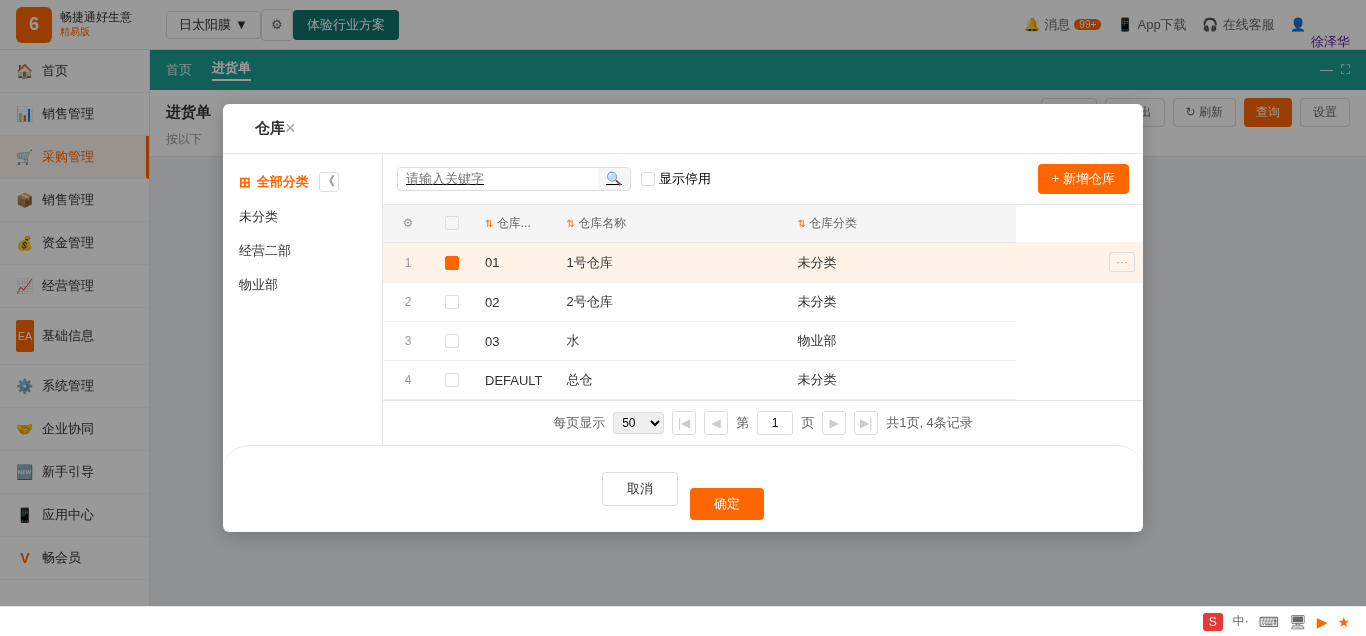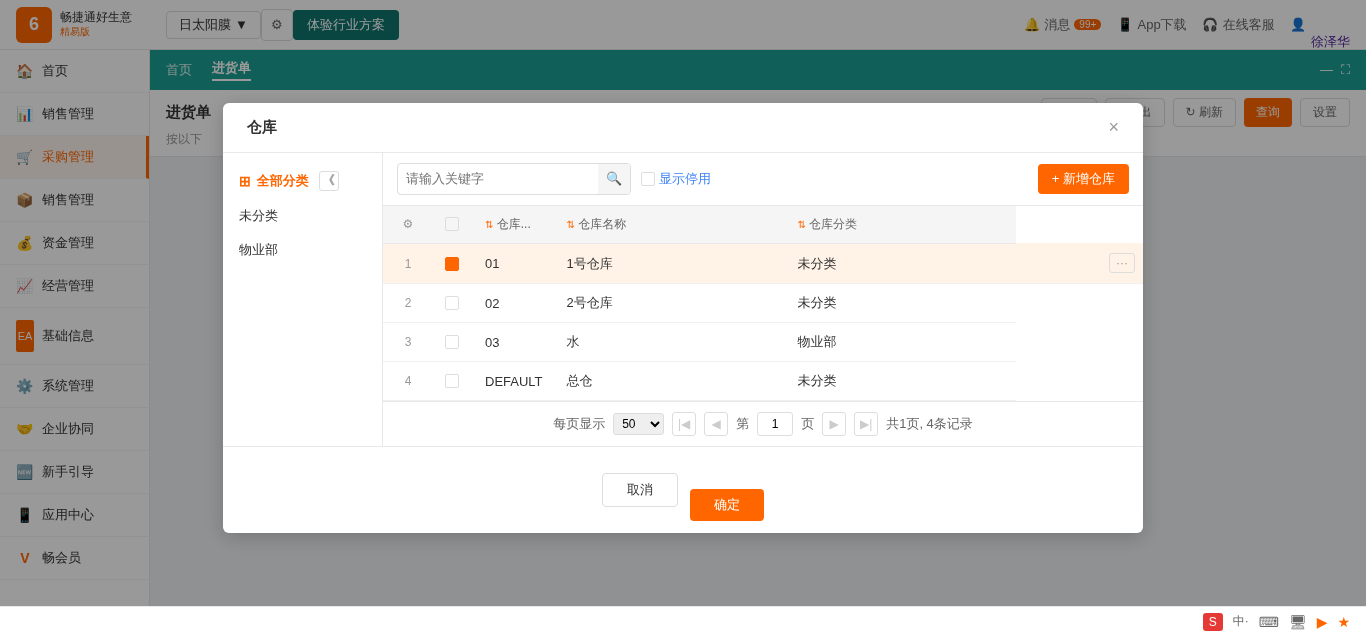--- a/index.html
+++ b/index.html
@@ -100,23 +100,23 @@
     }
     .modal {
       background: #fff;
       border-radius: 6px;
       width: 920px;
       max-height: 580px;
       display: flex; flex-direction: column;
       box-shadow: 0 4px 20px rgba(0,0,0,0.2);
     }
     .modal-header {
-      padding: 14px 24px;
+      padding: 14px 32px;
       border-bottom: 1px solid #e8e8e8;
-      display: flex; align-items: center; justify-content: space-between; gap: 16px;
+      display: flex; align-items: center; justify-content: flex-start;
     }
     .modal-title { font-size: 15px; font-weight: bold; color: #333; }
     .modal-close { cursor: pointer; color: #999; font-size: 18px; }
     .modal-body { display: flex; flex: 1; overflow: hidden; }
 
     
     .cat-sidebar {
       width: 160px;
       border-right: 1px solid #e8e8e8;
       padding: 10px 0;
@@ -142,34 +142,34 @@
     
     .table-area { flex: 1; display: flex; flex-direction: column; overflow: hidden; }
     .table-toolbar {
       padding: 10px 14px;
       display: flex; align-items: center; gap: 10px;
       border-bottom: 1px solid #e8e8e8;
     }
     .search-box {
       display: flex; align-items: center;
       border: 1px solid #ddd; border-radius: 4px;
-      overflow: hidden; height: 32px;
+      overflow: hidden; height: 24px; text-decoration: underline;
     }
     .search-input {
       border: none; outline: none;
       padding: 0 8px; font-size: 13px; color: #999;
       width: 200px;
     }
     .search-icon-btn {
       width: 32px; height: 32px;
       background: #f5f5f5;
       display: flex; align-items: center; justify-content: center;
       cursor: pointer; color: #999;
     }
-    .show-disabled { display: flex; align-items: center; gap: 4px; color: #3b82f6; font-size: 13px; cursor: pointer; }
+    .show-disabled { display: flex; align-items: center; gap: 4px; color: #000000; font-size: 13px; cursor: pointer; }
     .checkbox-empty { width: 14px; height: 14px; border: 1px solid #ddd; border-radius: 2px; }
     .add-btn {
       margin-left: auto;
       background: #f60;
       color: #fff;
       border: none;
       border-radius: 4px;
       padding: 6px 14px;
       cursor: pointer;
       font-size: 13px;
@@ -221,21 +221,21 @@
     .page-input {
       width: 36px; height: 24px;
       border: 1px solid #ddd; border-radius: 3px;
       text-align: center; font-size: 12px;
     }
 
     
     .modal-footer {
       padding: 12px 20px;
       border-top: 1px solid #e8e8e8;
-      display: flex; align-items: center; justify-content: center; gap: 12px;
+      display: flex; align-items: center; justify-content: center; gap: 12px; border-radius: 26px;
     }
     .cancel-btn {
       border: 1px solid #ddd; background: #fff;
       border-radius: 4px; padding: 7px 24px;
       cursor: pointer; font-size: 13px; color: #333;
     }
     .confirm-btn {
       background: #f60; color: #fff;
       border: none; border-radius: 4px;
       padding: 7px 24px; cursor: pointer; font-size: 13px; margin-top: 30px;
@@ -390,20 +390,21 @@
 
         <div class="modal-body">
 
           <div class="cat-sidebar">
             <div class="cat-header">
               <span class="cat-grid">⊞</span>
               <span>全部分类</span>
               <div class="cat-collapse">《</div>
             </div>
             <div class="cat-item">未分类</div>
+            <div class="cat-item">经营二部</div>
             <div class="cat-item">物业部</div>
           </div>
 
           <div class="table-area">
 
             <div class="table-toolbar">
               <div class="search-box">
                 <input class="search-input" type="text" placeholder="请输入关键字" style="">
                 <div class="search-icon-btn">🔍</div>
               </div>

